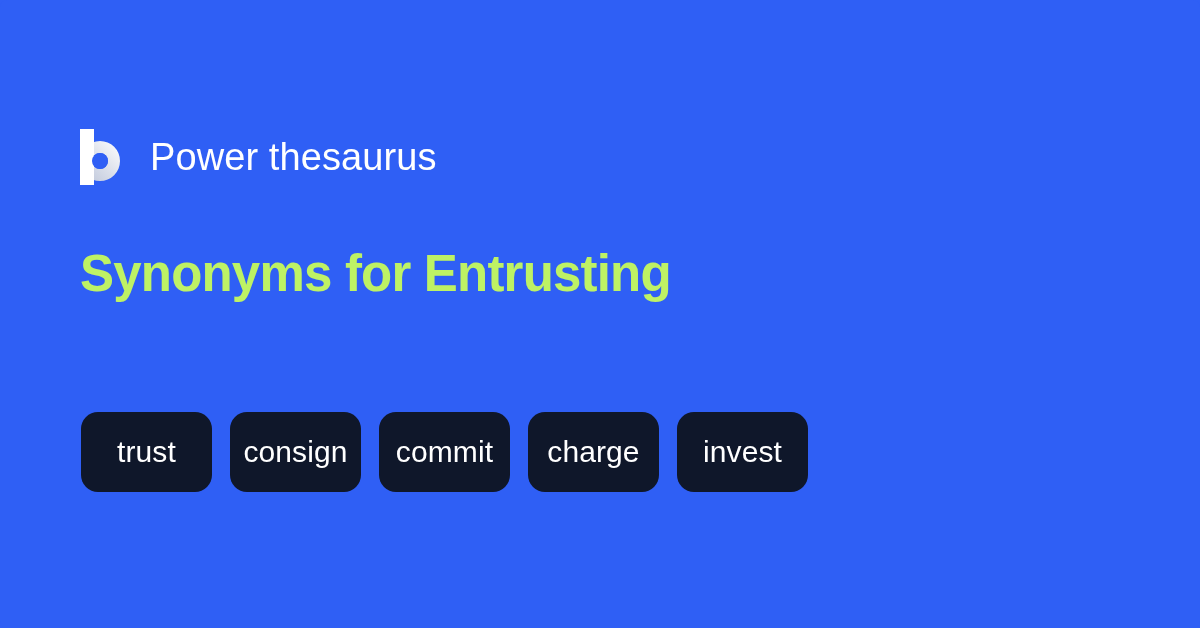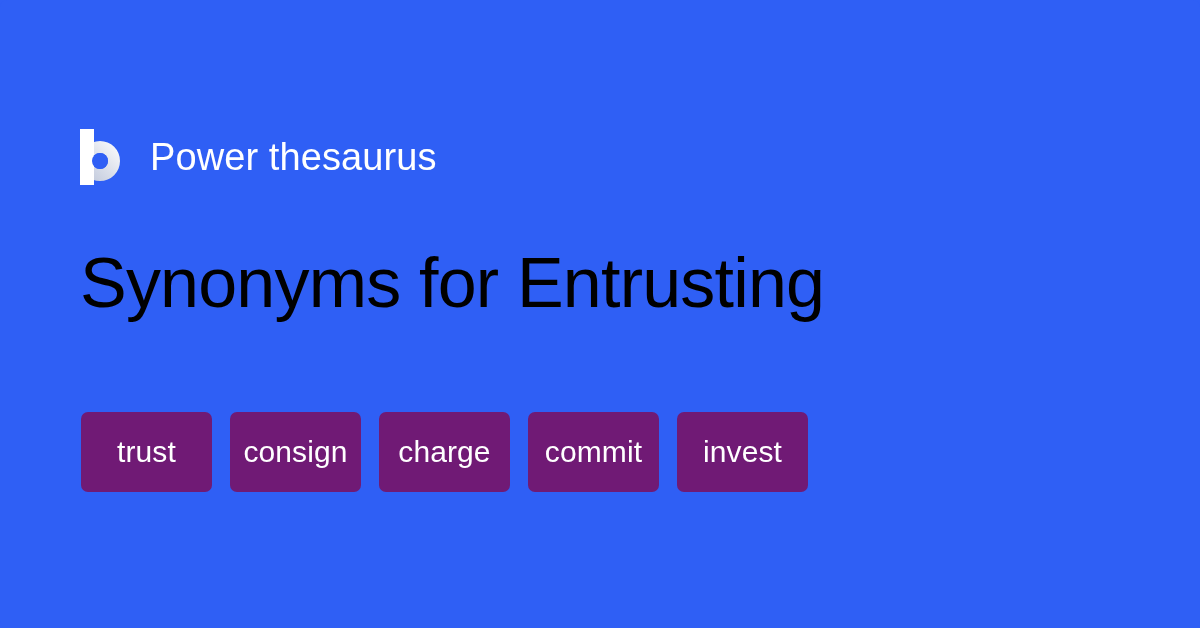--- a/index.html
+++ b/index.html
@@ -49,45 +49,45 @@
     line-height: 1;
     white-space: nowrap;
   }
 
   
   .headline {
     position: absolute;
     left: 80px;
     top: 246px;
     width: 1060px;
-    font-size: 70px;
-    font-weight: 400;
-    color: #000000;
+    font-size: 51px;
+    font-weight: 700;
+    color: #bef264;
     line-height: 1.08;
     letter-spacing: -0.8px;
     white-space: nowrap;
   }
 
   
   .chips {
     position: absolute;
     left: 81px;
     top: 412px;
     display: flex;
     align-items: stretch;
     gap: 18px;
   }
 
   .chip {
     height: 80px;
     min-width: 131px;
     box-sizing: border-box;
     padding: 0 8px;
-    background: #701a75;
-    border-radius: 7px;
+    background: #0f172a;
+    border-radius: 17px;
     display: flex;
     align-items: center;
     justify-content: center;
     color: #ffffff;
     font-size: 30px;
     font-weight: 400;
     line-height: 1;
     letter-spacing: 0.1px;
     white-space: nowrap;
   }
@@ -116,18 +116,18 @@
       <circle cx="20" cy="32" r="8" fill="#2f5ff5"></circle>
     </svg>
     <span class="brand-name">Power thesaurus</span>
   </div>
 
   <div class="headline">Synonyms for Entrusting</div>
 
   <div class="chips">
     <div class="chip">trust</div>
     <div class="chip">consign</div>
+    <div class="chip">commit</div>
     <div class="chip">charge</div>
-    <div class="chip">commit</div>
     <div class="chip">invest</div>
   </div>
 
 </div>
 
 </body></html>

